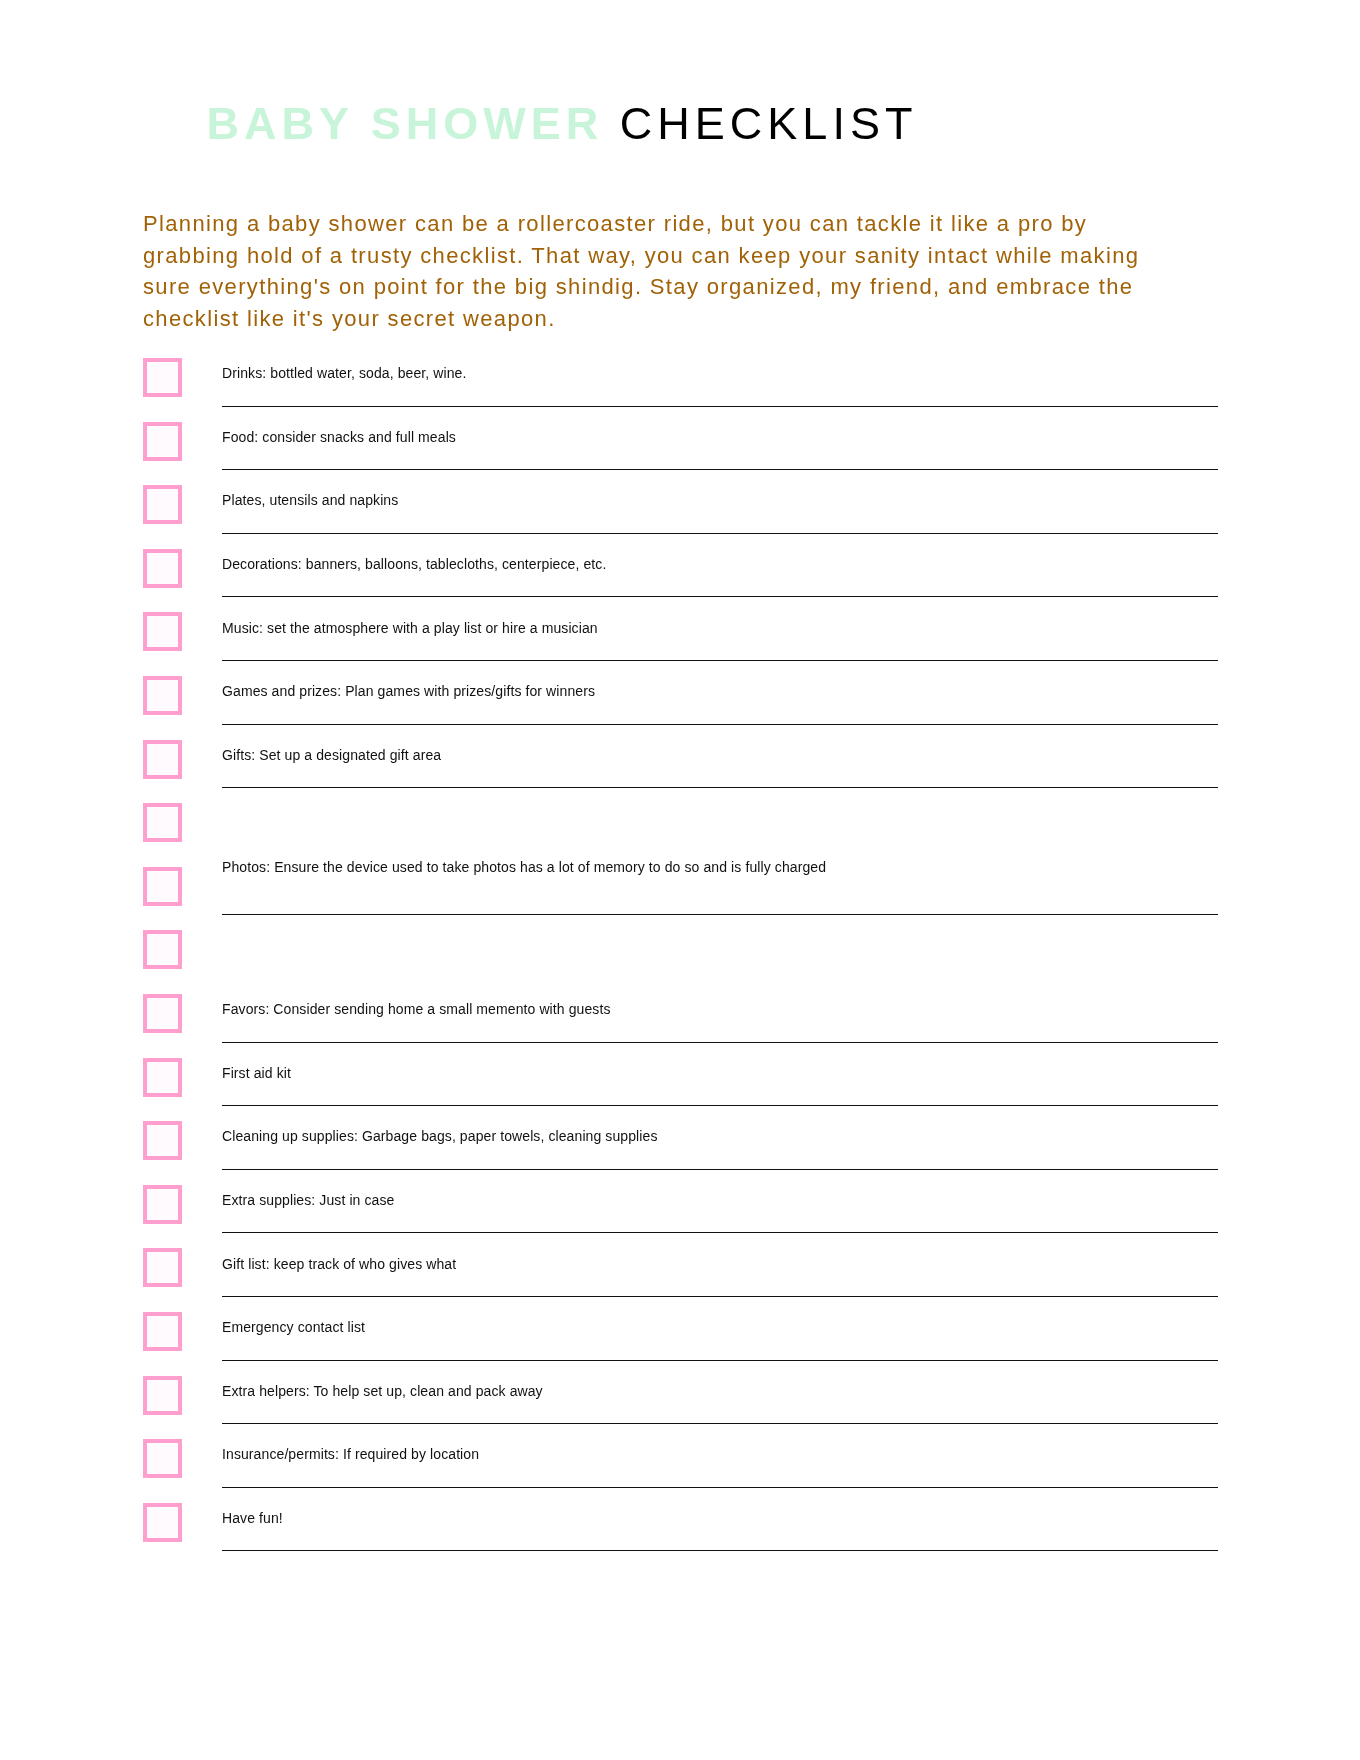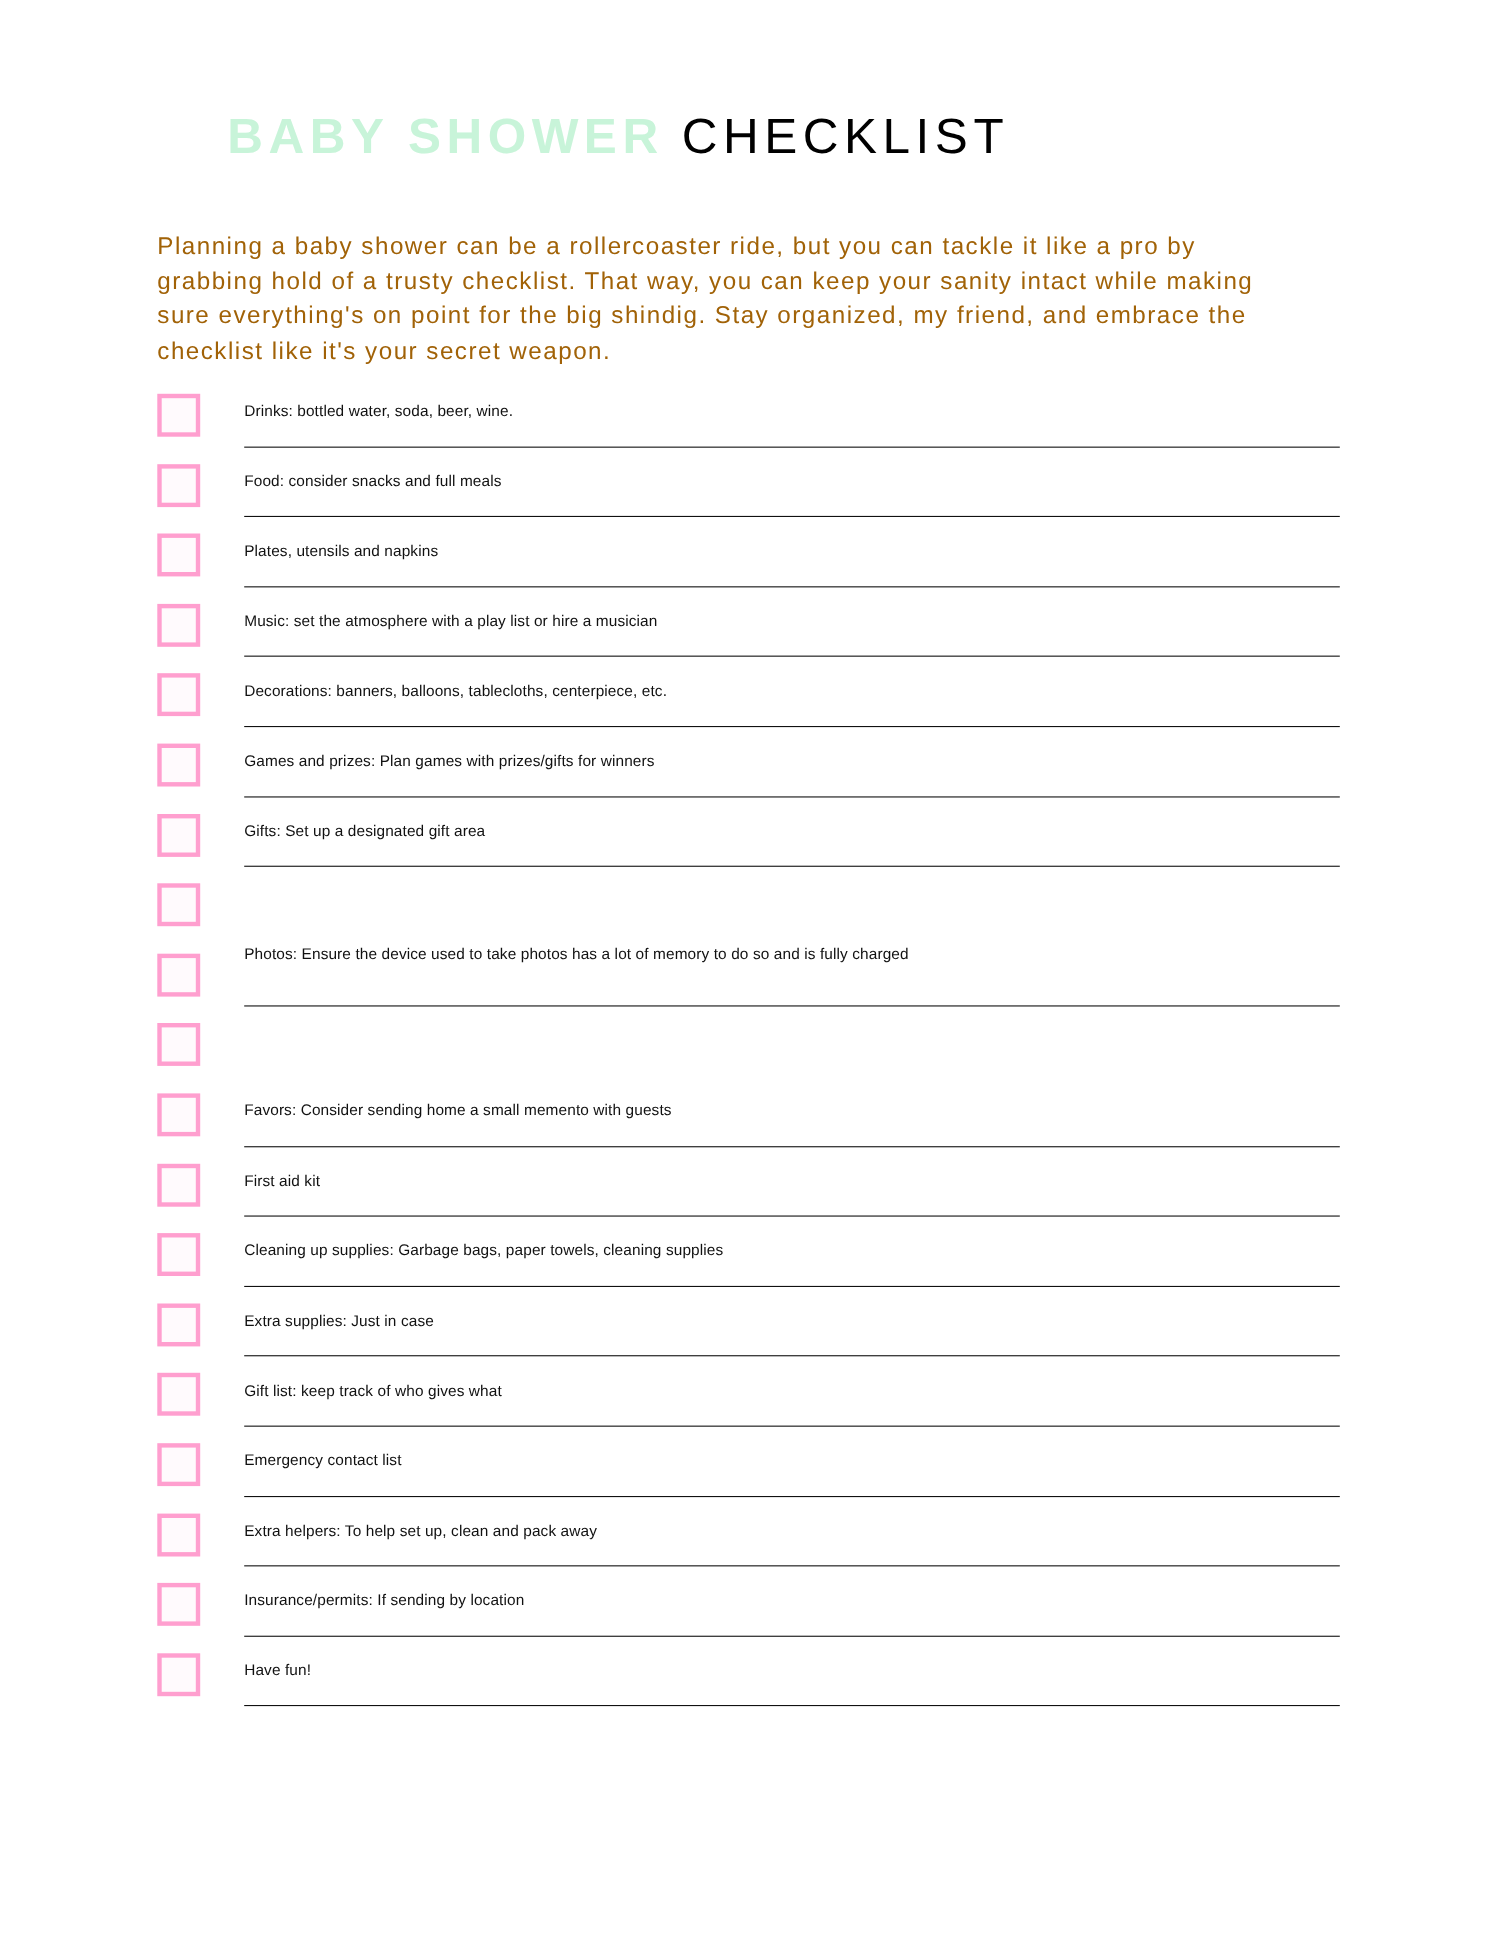--- a/index.html
+++ b/index.html
@@ -39,25 +39,25 @@
   <li class="row">
     <span class="checkbox"></span>
     <span class="text">Food: consider snacks and full meals</span>
   </li>
   <li class="row">
     <span class="checkbox"></span>
     <span class="text">Plates, utensils and napkins</span>
   </li>
   <li class="row">
     <span class="checkbox"></span>
-    <span class="text">Music: set the atmosphere with a play list or hire a musician</span>
+    <span class="text">Decorations: banners, balloons, tablecloths, centerpiece, etc.</span>
   </li>
   <li class="row">
     <span class="checkbox"></span>
-    <span class="text">Decorations: banners, balloons, tablecloths, centerpiece, etc.</span>
+    <span class="text">Music: set the atmosphere with a play list or hire a musician</span>
   </li>
   <li class="row">
     <span class="checkbox"></span>
     <span class="text">Games and prizes: Plan games with prizes/gifts for winners</span>
   </li>
   <li class="row">
     <span class="checkbox"></span>
     <span class="text">Gifts: Set up a designated gift area</span>
   </li>
   <li class="row">
@@ -93,19 +93,19 @@
   <li class="row">
     <span class="checkbox"></span>
     <span class="text">Emergency contact list</span>
   </li>
   <li class="row">
     <span class="checkbox"></span>
     <span class="text">Extra helpers: To help set up, clean and pack away</span>
   </li>
   <li class="row">
     <span class="checkbox"></span>
-    <span class="text">Insurance/permits: If sending by location</span>
+    <span class="text">Insurance/permits: If required by location</span>
   </li>
   <li class="row">
     <span class="checkbox"></span>
     <span class="text">Have fun!</span>
   </li>
 </ul>
 
 </body></html>

